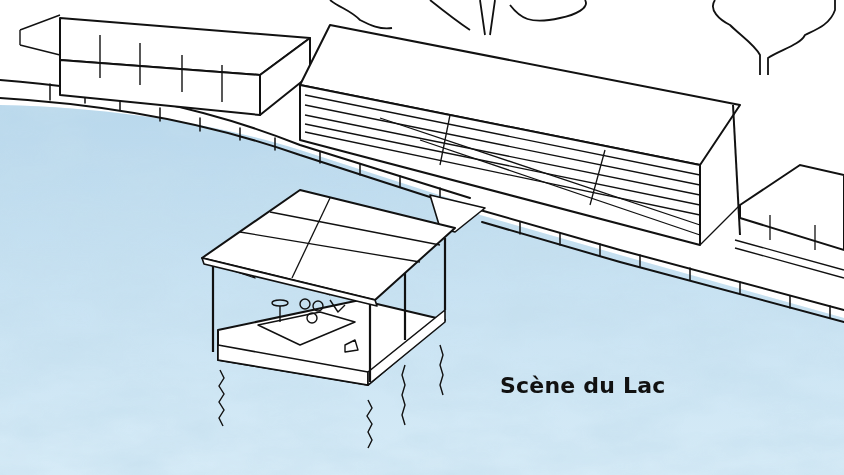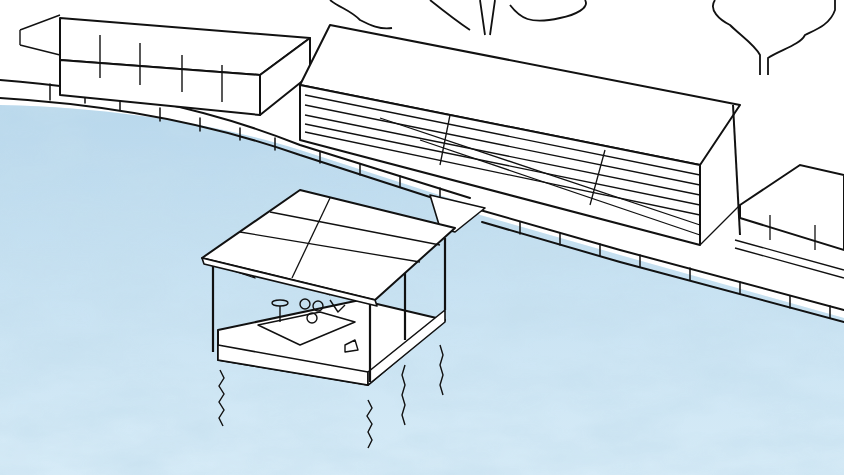--- a/index.html
+++ b/index.html
@@ -151,13 +151,14 @@
     </g>
 
     <g fill="none" stroke="#111" stroke-width="1.4">
       <path d="M220 370 l4 8 l-5 8 l5 8 l-5 8 l5 8 l-5 8 l4 8"></path>
       <path d="M368 400 l4 8 l-5 8 l5 8 l-4 8 l4 8 l-4 8"></path>
       <path d="M405 365 l-3 10 l3 10 l-3 10 l3 10 l-3 10 l3 10"></path>
       <path d="M440 345 l3 10 l-3 10 l3 10 l-3 10 l3 10"></path>
     </g>
   </svg>
 
+  <div class="label">Scène du Lac</div>
 </div>
 
 </body></html>

